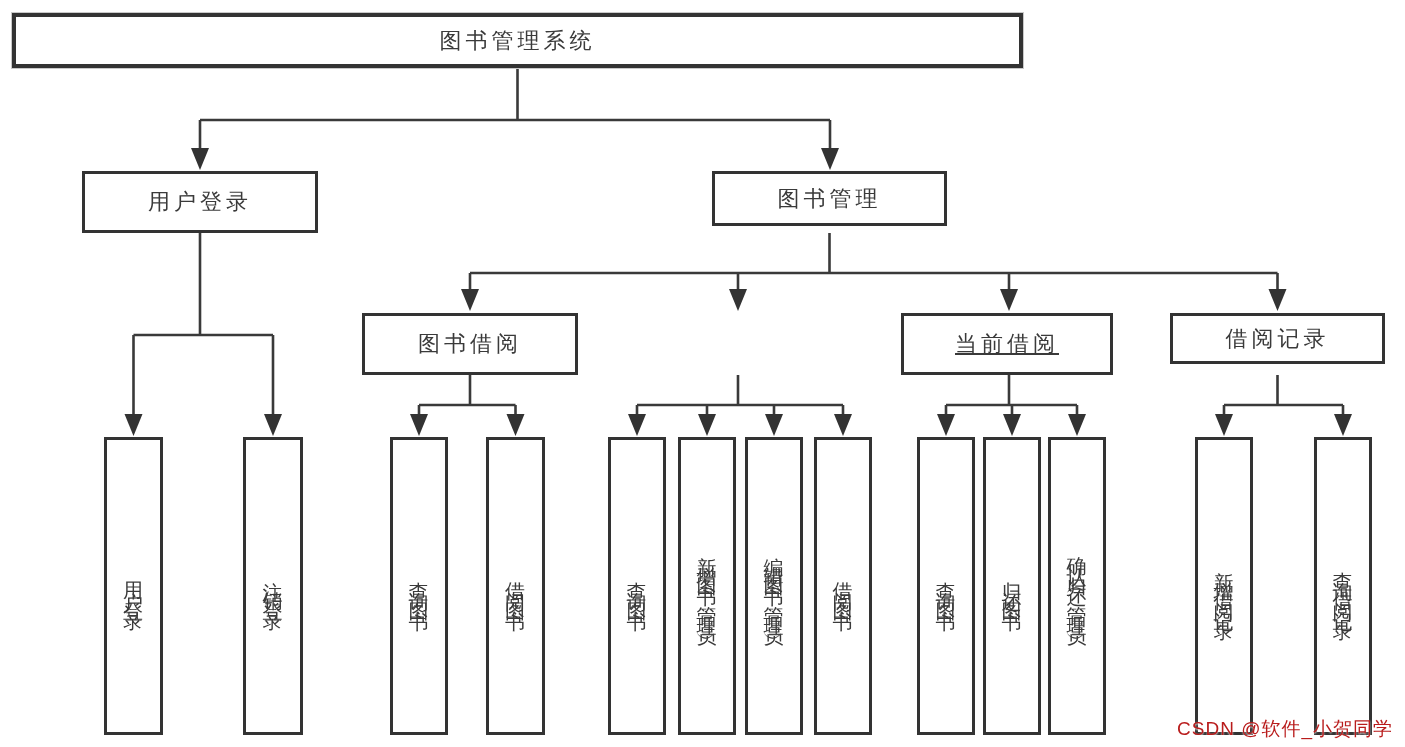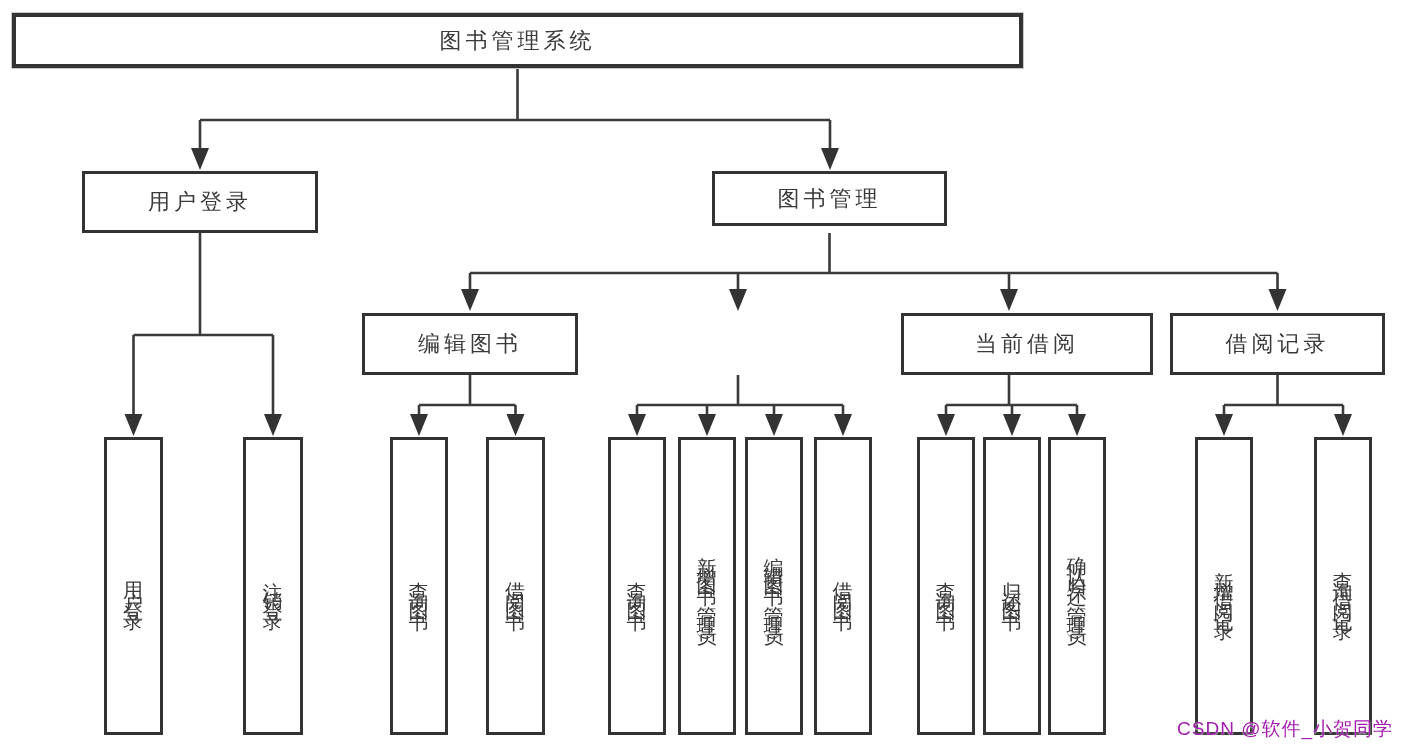--- a/index.html
+++ b/index.html
@@ -16,21 +16,21 @@
     color:#3a3a3a;
   }
   .node.root { border-width:4px; box-shadow:0 0 0 1px #c9c9c9; }
   .node.h span { font-size:22px; letter-spacing:4px; white-space:nowrap; }
   .node.v span {
     writing-mode:vertical-rl; text-orientation:mixed;
     font-size:20px; letter-spacing:10px; line-height:1; white-space:nowrap;
   }
   .watermark {
     position:absolute; right:12px; bottom:5px; font-size:19px; letter-spacing:1px;
-    color:#a21caf; text-shadow:0 1px 2px rgba(255,255,255,0.95); white-space:nowrap;
+    color:#b91c1c; text-shadow:0 1px 2px rgba(255,255,255,0.95); white-space:nowrap;
   }
 </style>
 </head>
 <body>
 
 <div class="stage">
 
   <svg class="connectors" viewBox="0 0 1405 747">
     <g>
       <path d="M517.5,66 V120 M200,120 H830 M200,120 V150 M830,120 V150"></path>
@@ -79,26 +79,26 @@
   </div>
 
   <div class="node h" style="left:82px; top:171px; width:236px; height:62px;">
     <span>用户登录</span>
   </div>
   <div class="node h" style="left:712px; top:171px; width:235px; height:55px;">
     <span>图书管理</span>
   </div>
 
   <div class="node h" style="left:362px; top:313px; width:216px; height:62px;">
-    <span>编辑图书</span>
+    <span>图书借阅</span>
   </div>
-  <div class="node h" style="left:901px; top:313px; width:252px; height:62px;">
+  <div class="node h" style="left:901px; top:313px; width:212px; height:62px;text-decoration:underline;">
     <span>当前借阅</span>
   </div>
-  <div class="node h" style="left:1170px; top:313px; width:215px; height:62px;">
+  <div class="node h" style="left:1170px; top:313px; width:215px; height:51px;">
     <span>借阅记录</span>
   </div>
 
   <div class="node v" style="left:104px; top:437px; width:59px; height:298px;">
     <span>用户登录</span>
   </div>
   <div class="node v" style="left:243px; top:437px; width:60px; height:298px;">
     <span>注销登录</span>
   </div>
 

